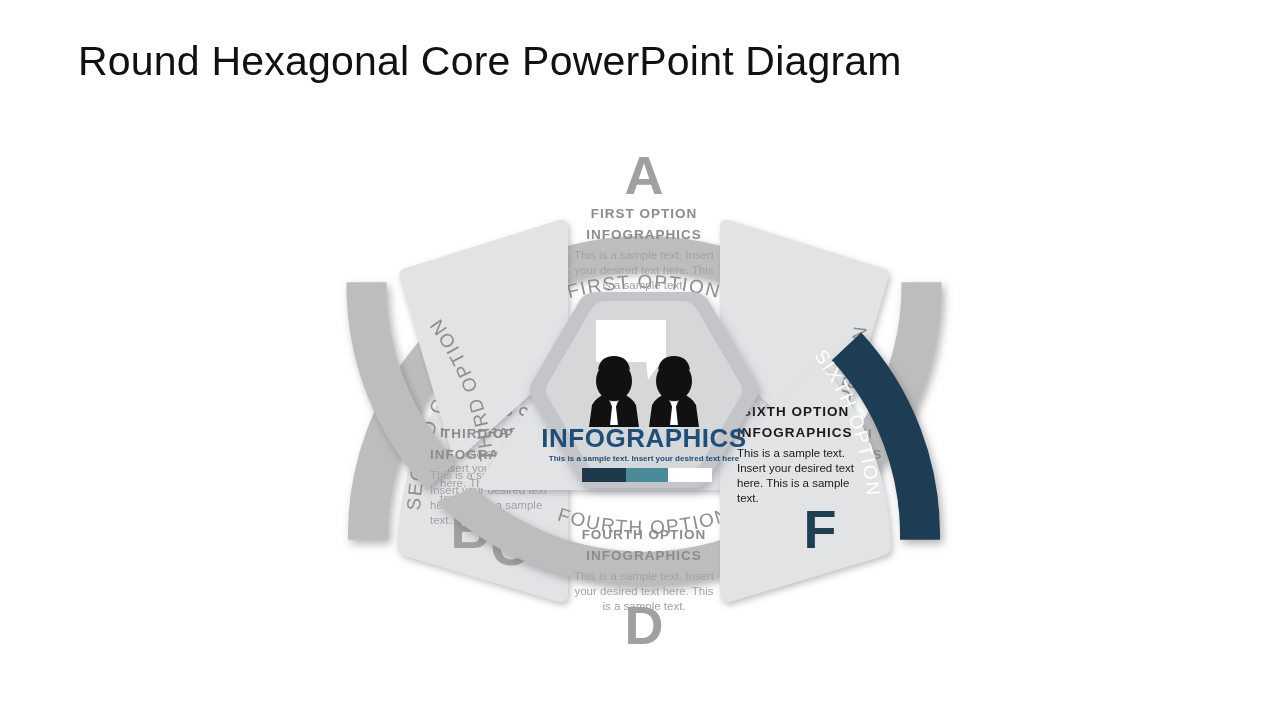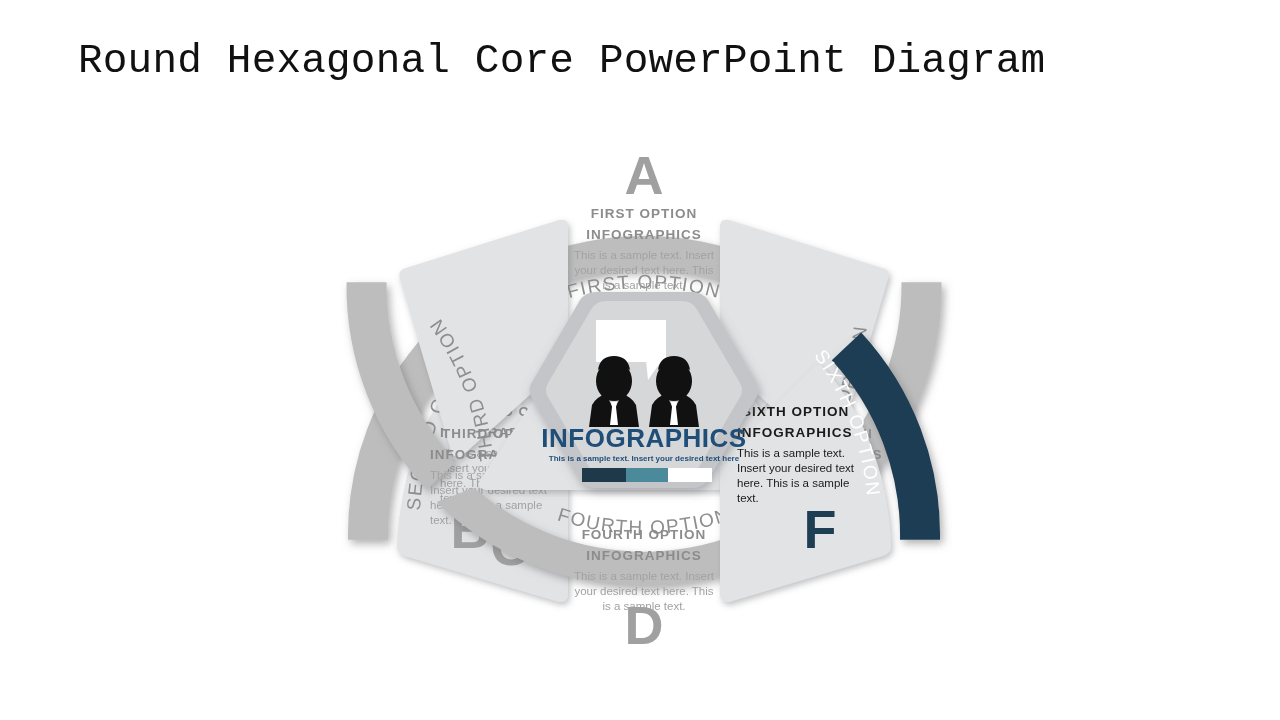--- a/index.html
+++ b/index.html
@@ -19,21 +19,21 @@
     position: absolute;
     left: 0; top: 0;
     width: 1280px;
     height: 720px;
     background: #ffffff;
   }
   #slide-title {
     position: absolute;
     left: 78px;
     top: 38px;
-    font-family: Liberation Mono, monospace;
+    font-family: Liberation Sans, sans-serif;
     font-size: 41px;
     font-weight: 400;
     color: #111111;
     letter-spacing: 0.2px;
     white-space: nowrap;
   }
   #diagram {
     position: absolute;
     left: 330px;
     top: 98px;

